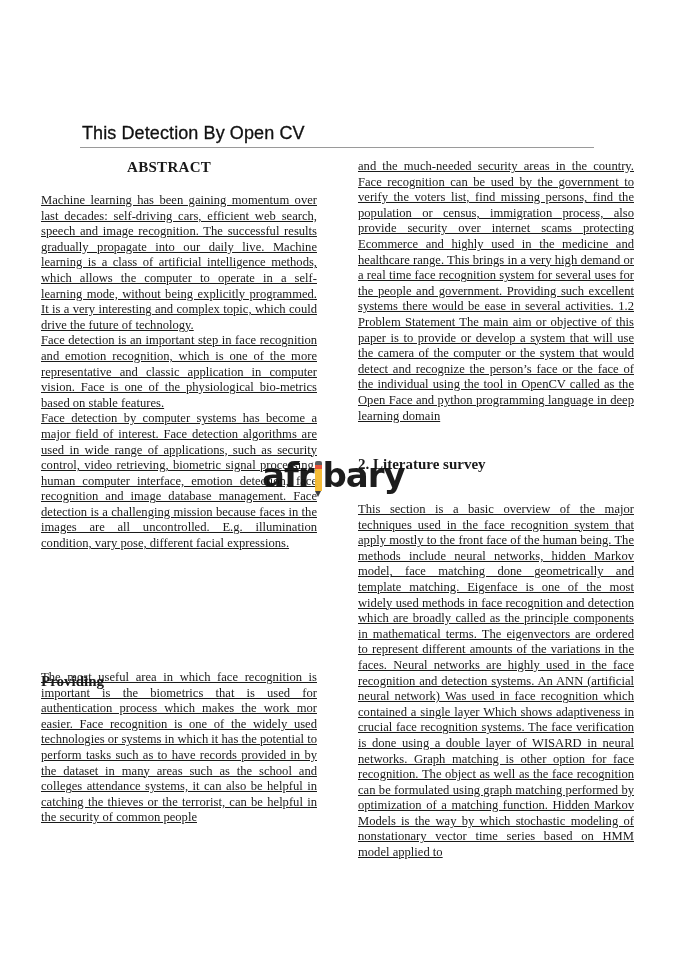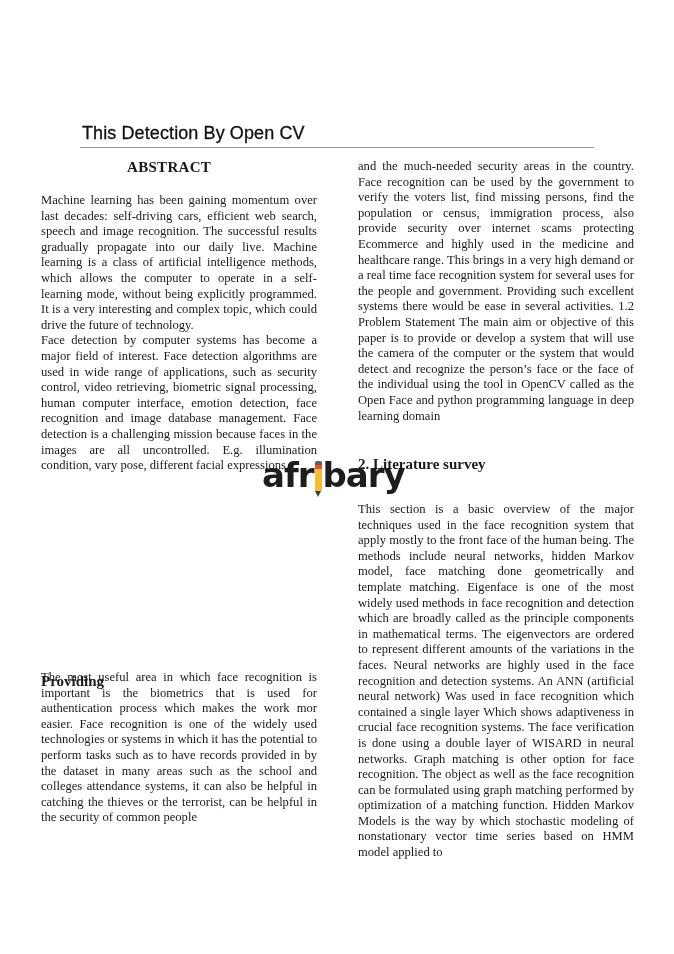--- a/index.html
+++ b/index.html
@@ -1,20 +1,20 @@
 <!DOCTYPE html>
 <html><head>
 <meta charset="utf-8">
 <style>
   html, body { margin: 0; padding: 0; background: #ffffff; }
   body { width: 674px; height: 954px; position: relative; overflow: hidden; font-family: "Liberation Serif", serif; color: #1a1a1a; }
   .title { position: absolute; left: 82px; top: 123px; font-family: "Liberation Sans", sans-serif; font-size: 18px; font-weight: normal; color: #111; letter-spacing: 0.1px; -webkit-text-stroke: 0.3px #111; }
   .rule { position: absolute; left: 80px; top: 147px; width: 514px; height: 1px; background: #9a9a9a; }
   .col { position: absolute; font-size: 12.6px; line-height: 15.6px; text-align: justify; }
-  .col p { margin: 0; }
+  .col p { margin: 0; text-decoration: underline; }
   .left { left: 41px; width: 276px; }
   .right { left: 358px; width: 276px; top: 159px; }
   .abstract-h { position: absolute; left: 127px; top: 159px; font-size: 15px; font-weight: bold; letter-spacing: 0.3px; }
   .sec-h { font-size: 15px; font-weight: bold; margin: 0; }
   .motivation-h { position: absolute; left: 41px; top: 673px; }
   .lit-h { position: absolute; left: 358px; top: 456px; }
   .watermark { position: absolute; left: 262px; top: 455px; font-family: "DejaVu Sans", sans-serif; font-weight: bold; font-size: 34px; color: #111; letter-spacing: -1px; opacity: 0.95; display: flex; align-items: flex-end; }
   .pencil { display: inline-block; width: 7px; height: 36px; position: relative; margin: 0 1px; top: 2px; }
   .pencil .band { position: absolute; left: 0; width: 7px; }
   .pencil .eraser { top: 0; height: 4px; background: #555; border-radius: 2px 2px 0 0; }
@@ -25,20 +25,21 @@
 </head>
 <body>
 
 <div class="title">This Detection By Open CV</div>
 <div class="rule"></div>
 
 <div class="abstract-h">ABSTRACT</div>
 
 <div class="col left" style="top:193px;">
   <p>Machine learning has been gaining momentum over last decades: self-driving cars, efficient web search, speech and image recognition. The successful results gradually propagate into our daily live. Machine learning is a class of artificial intelligence methods, which allows the computer to operate in a self-learning mode, without being explicitly programmed. It is a very interesting and complex topic, which could drive the future of technology.</p>
+  <p style="text-align:justify;">Face detection is an important step in face recognition and emotion recognition, which is one of the more representative and classic application in computer vision. Face is one of the physiological bio-metrics based on stable features.</p>
   <p>Face detection by computer systems has become a major field of interest. Face detection algorithms are used in wide range of applications, such as security control, video retrieving, biometric signal processing, human computer interface, emotion detection, face recognition and image database management. Face detection is a challenging mission because faces in the images are all uncontrolled. E.g. illumination condition, vary pose, different facial expressions.</p>
 </div>
 
 <h3 class="sec-h motivation-h">Providing</h3>
 <div class="col left" style="top:670px;">
   <p>The most useful area in which face recognition is important is the biometrics that is used for authentication process which makes the work mor easier. Face recognition is one of the widely used technologies or systems in which it has the potential to perform tasks such as to have records provided in by the dataset in many areas such as the school and colleges attendance systems, it can also be helpful in catching the thieves or the terrorist, can be helpful in the security of common people</p>
 </div>
 
 <div class="col right">
   <p>and the much-needed security areas in the country. Face recognition can be used by the government to verify the voters list, find missing persons, find the population or census, immigration process, also provide security over internet scams protecting Ecommerce and highly used in the medicine and healthcare range. This brings in a very high demand or a real time face recognition system for several uses for the people and government. Providing such excellent systems there would be ease in several activities. 1.2 Problem Statement The main aim or objective of this paper is to provide or develop a system that will use the camera of the computer or the system that would detect and recognize the person’s face or the face of the individual using the tool in OpenCV called as the Open Face and python programming language in deep learning domain</p>

